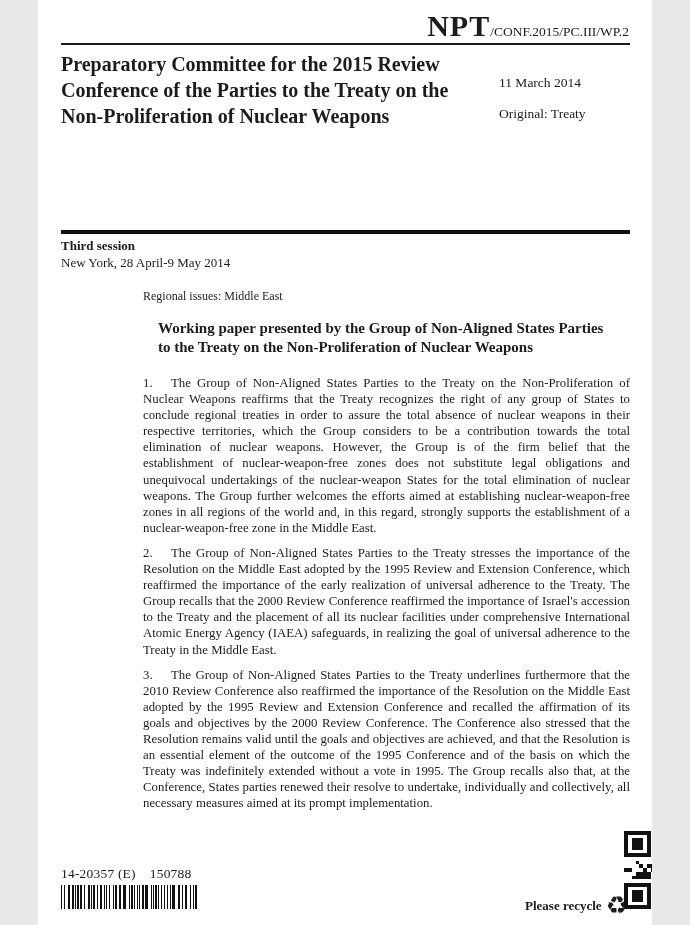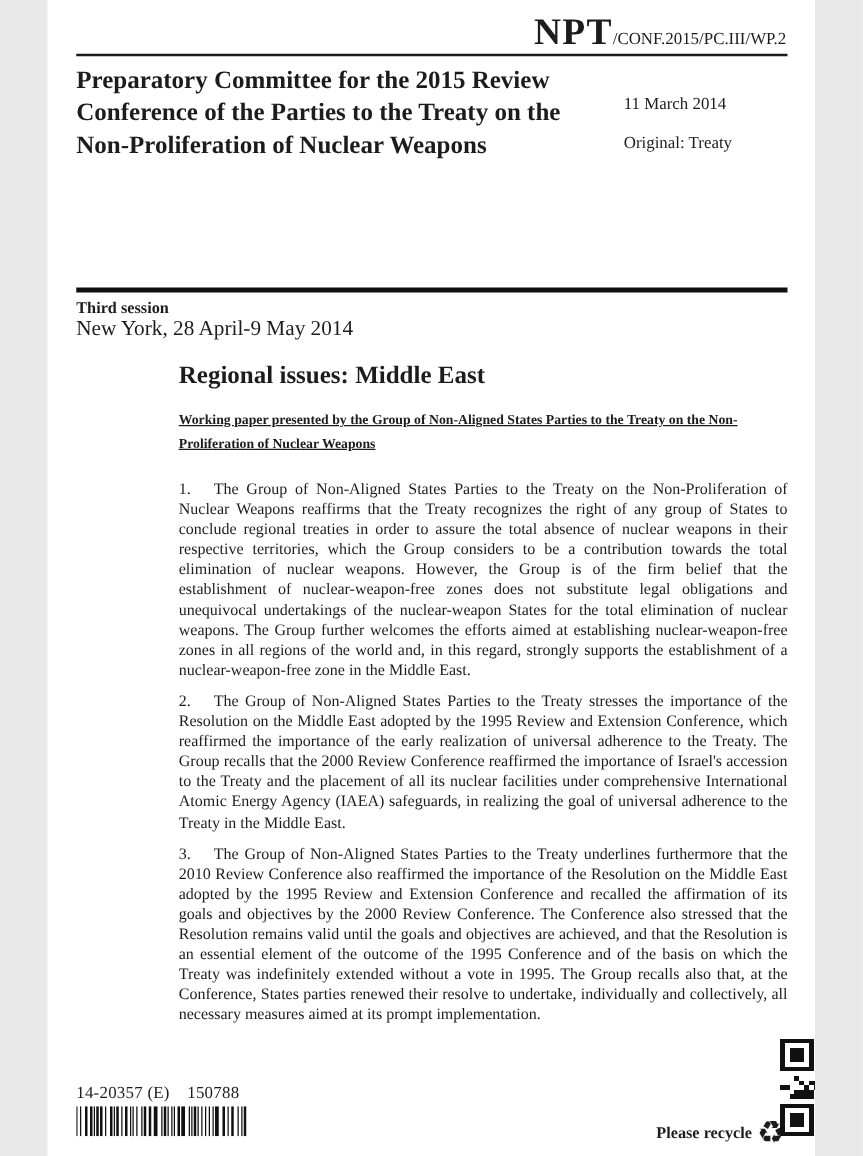--- a/index.html
+++ b/index.html
@@ -14,25 +14,25 @@
   .sym-npt  { font-size:30px; font-weight:700; letter-spacing:1px; }
   .sym-rest { font-size:13.5px; font-weight:400;margin-top:12px; }
   .rule-thin  { position:absolute; top:43px; left:23px; right:22px; border-top:2px solid #1a1a1a; }
   .masthead { position:absolute; top:51px; left:23px; right:23px; display:flex; }
   .title { width:432px; font-size:20px; font-weight:700; line-height:26px; }
   .meta  { margin-left:6px; padding-top:24px; font-size:13.5px; }
   .meta-date { margin-bottom:15px; }
   .rule-thick { position:absolute; top:230px; left:23px; right:22px; border-top:4px solid #0f0f0f; }
   .session { position:absolute; top:238px; left:23px; line-height:16.5px; }
   .session-name  { font-weight:700; font-size:13px; }
-  .session-venue { font-size:17px; }
+  .session-venue { font-size:13px; }
   
   .content { position:absolute; top:289px; left:105px; width:487px; }
-  .content h1 { font-size:20px;   font-weight:700; margin:0 0 15px; }
-  .content h2 { font-size:11px; font-weight:700; line-height:18.5px; margin:0 0 19px; max-width:452px;text-decoration:underline; }
+  .content h1 { font-size:12px;   font-weight:400; margin:0 0 15px; }
+  .content h2 { font-size:15px; font-weight:700; line-height:18.5px; margin:0 15px 19px; max-width:452px; }
   .body-para { font-size:12.8px; line-height:16.1px; text-align:justify; margin:0 0 9px; }
   .para-num  { display:inline-block; width:28px; }
   
   .footer-id { position:absolute; top:866px; left:23px; font-size:13.5px; letter-spacing:0.2px; }
   .idgap { margin-left:14px; }
   .barcode { position:absolute; top:885px; left:23px; fill:#111; }
   .recycle { position:absolute; top:893px; left:487px; display:flex; align-items:center; }
   .recycle-label { font-weight:700; font-size:13px;text-align:right; }
   .recycle-icon  { font-family:"DejaVu Sans", sans-serif; font-size:25px; line-height:1; margin-left:4px; color:#1c1c1c; }
   .qr { position:absolute; top:831px; left:586px; width:81px; height:78px; fill:#111; }

